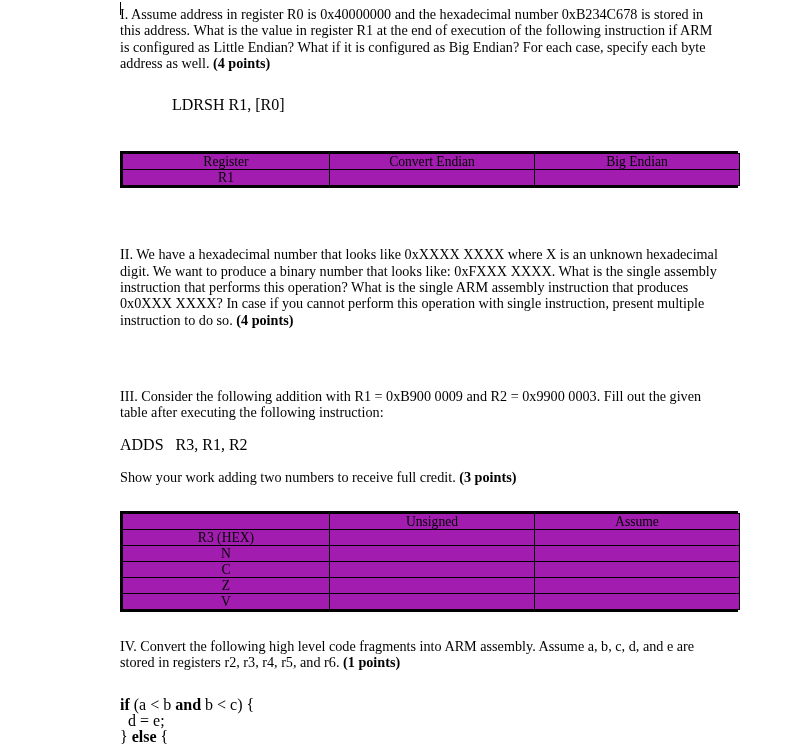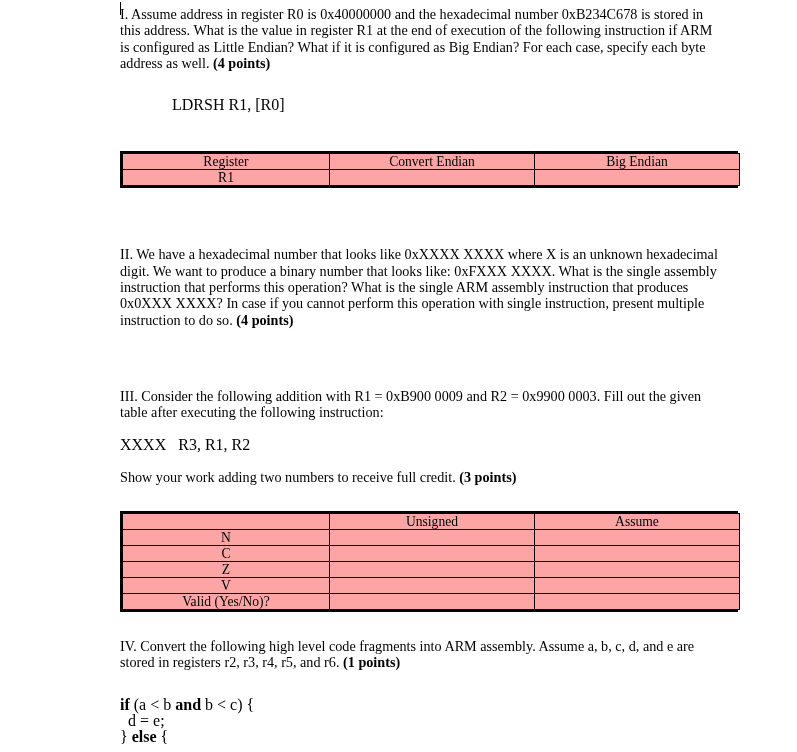--- a/index.html
+++ b/index.html
@@ -62,21 +62,21 @@
   }
   table.doc-table td, table.doc-table th {
     border: 1px solid #000000;
     padding: 0;
     height: 15px;
     font-size: 13.6px;
     line-height: 15px;
     font-weight: normal;
     text-align: center;
     vertical-align: middle;
-    background: #fca5a5;
+    background: #a21caf;
   }
   .tbl-wrap {
     position: relative;
     border-top: 2px solid #000000;
     border-bottom: 2px solid #000000;
     border-left: 2px solid #000000;
     border-right: 2px solid #000000;
     width: 614px;
   }
   .tbl-wrap table.doc-table {
@@ -128,58 +128,58 @@
 
     <p class="para"><span>II. We have a hexadecimal number that looks like 0xXXXX XXXX where X is an unknown hexadecimal digit. We want to produce a binary number that looks like: 0xFXXX XXXX. What is the single assembly instruction that performs this operation?  What is the single ARM assembly instruction that produces 0x0XXX XXXX? In case if you cannot perform this operation with single instruction, present multiple instruction to do so. </span><span class="b">(4 points)</span></p>
 
     <div class="spacer-xl"></div>
     <div style="height:14px"></div>
 
     <p class="para">III. Consider the following addition with R1 = 0xB900 0009 and R2 = 0x9900 0003. Fill out the given table after executing the following instruction:</p>
 
     <div class="spacer-sm"></div>
 
-    <p class="code-line">XXXX   R3, R1, R2</p>
+    <p class="code-line">ADDS   R3, R1, R2</p>
 
     <div class="spacer-sm"></div>
 
     <p class="para"><span>Show your work adding two numbers to receive full credit. </span><span class="b">(3 points)</span></p>
 
     <div class="spacer-md"></div>
 
     <div class="tbl-wrap">
       <table class="doc-table">
         <tbody>
             <tr>
           <td class="col-a bold-cell"></td>
           <td class="col-b bold-cell">Unsigned</td>
           <td class="col-c bold-cell">Assume</td>
+        </tr>
+        <tr>
+          <td class="col-a bold-cell">R3 (HEX)</td>
+          <td class="col-b"></td>
+          <td class="col-c"></td>
         </tr>
         <tr>
           <td class="col-a bold-cell">N</td>
           <td class="col-b"></td>
           <td class="col-c"></td>
         </tr>
         <tr>
           <td class="col-a bold-cell">C</td>
           <td class="col-b"></td>
           <td class="col-c"></td>
         </tr>
         <tr>
           <td class="col-a bold-cell">Z</td>
           <td class="col-b"></td>
           <td class="col-c"></td>
         </tr>
         <tr>
           <td class="col-a bold-cell">V</td>
-          <td class="col-b"></td>
-          <td class="col-c"></td>
-        </tr>
-        <tr>
-          <td class="col-a bold-cell">Valid (Yes/No)?</td>
           <td class="col-b"></td>
           <td class="col-c"></td>
         </tr>
       </tbody>
         </table>
     </div>
 
     <div class="spacer-md"></div>
 
     <p class="para"><span>IV. Convert the following high level code fragments into ARM assembly. Assume a, b, c, d, and e are stored in registers r2, r3, r4, r5, and r6. </span><span class="b">(1 points)</span></p>

